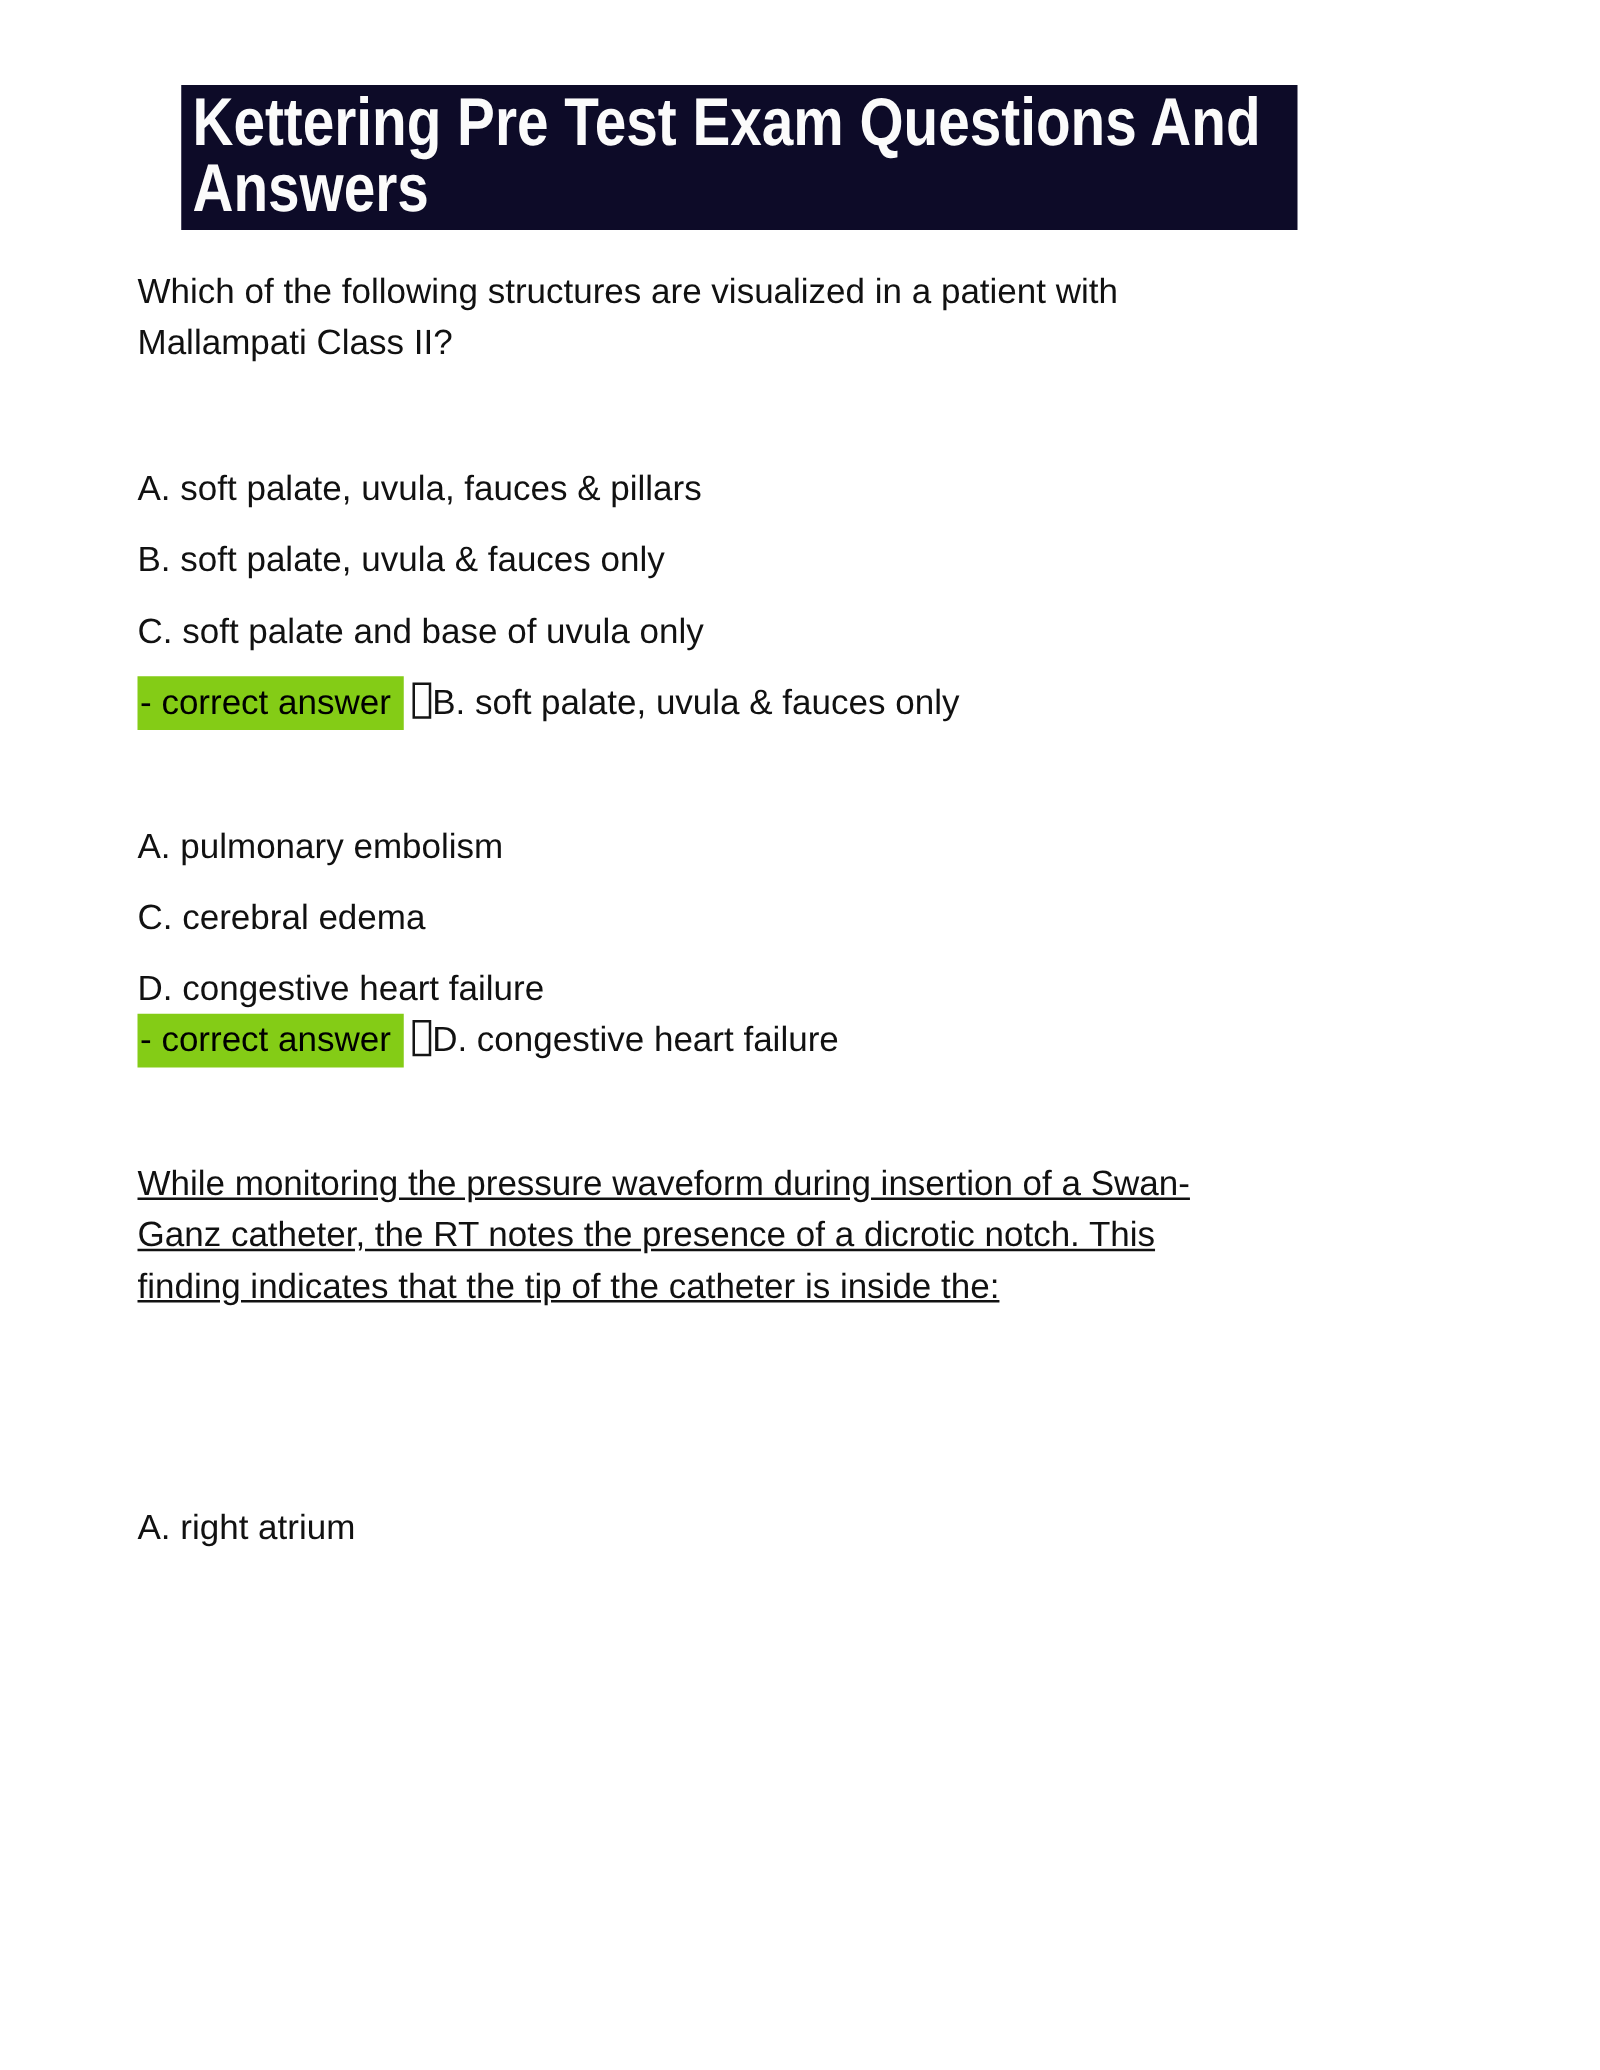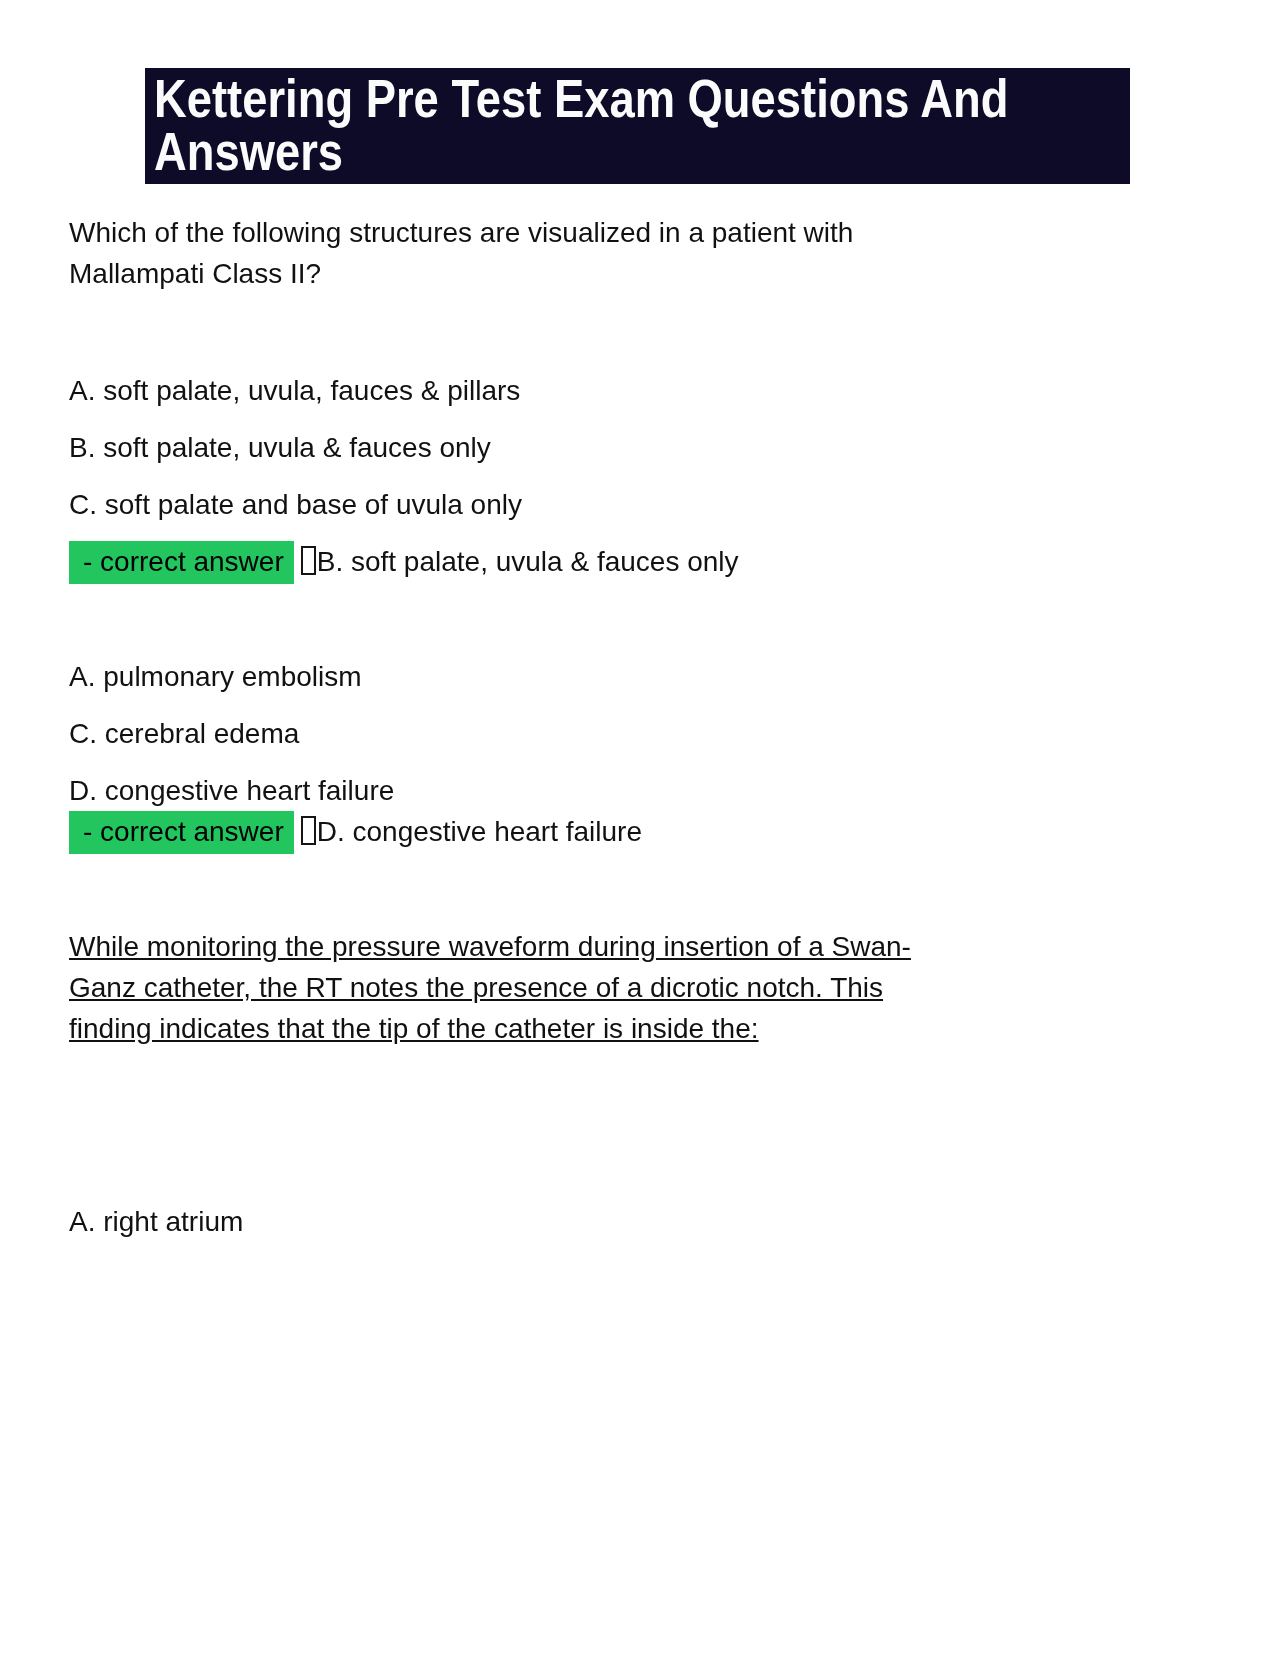--- a/index.html
+++ b/index.html
@@ -8,51 +8,51 @@
     position: relative;
     width: 1280px;
     height: 1656px;
     background: #ffffff;
     overflow: hidden;
     font-family: "Liberation Sans", sans-serif;
     color: #111111;
   }
   .banner {
     margin: 68px 0 0 145px;
-    width: 985px;
+    width: 893px;
     background: #0d0b28;
     padding: 4px 0 6px 9px;
   }
   .banner-line {
     font-weight: bold;
     font-size: 54px;
     line-height: 53px;
     color: #fbfbfb;
     white-space: nowrap;
     transform: scaleX(0.84);
     transform-origin: 0 0;
     font-family: "Liberation Sans", sans-serif;
   }
   .content {
-    margin-left: 69px;
+    margin-left: 110px;
     width: 1000px;
     font-size: 28px;
   }
   .q-block { margin: 0; }
   .mt-28  { margin-top: 28px; }
   .mb-76  { margin-bottom: 76px; }
   .mb-74  { margin-bottom: 74px; }
   .mb-152 { margin-bottom: 152px; text-decoration: underline; }
   .t-line { line-height: 41px; white-space: nowrap; }
   .opt    { line-height: 41px; white-space: nowrap; margin: 0 0 16px 0; }
   .opt.tight { margin-bottom: 0; }
   .answer-line { line-height: 41px; white-space: nowrap; }
   .hl {
-    background: #22c55e;
-    padding: 5px 10px 7px 14px;
+    background: #84cc16;
+    padding: 5px 10px 7px 2px;
   }
   .tofu {
     display: inline-block;
     width: 15px;
     height: 29px;
     border: 2px solid #151515;
     margin: 0 1px 0 7px;
     vertical-align: -4px;
     background: transparent;
   }

